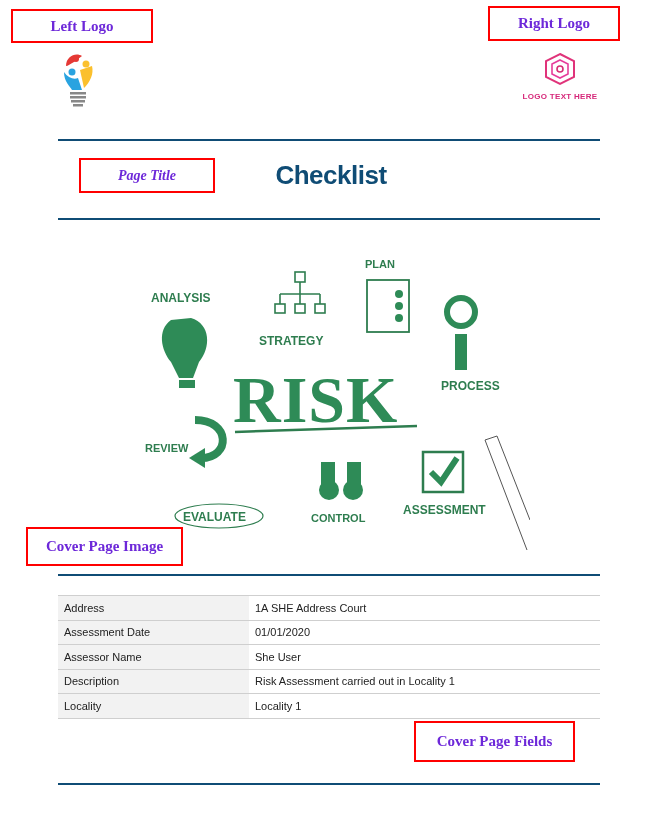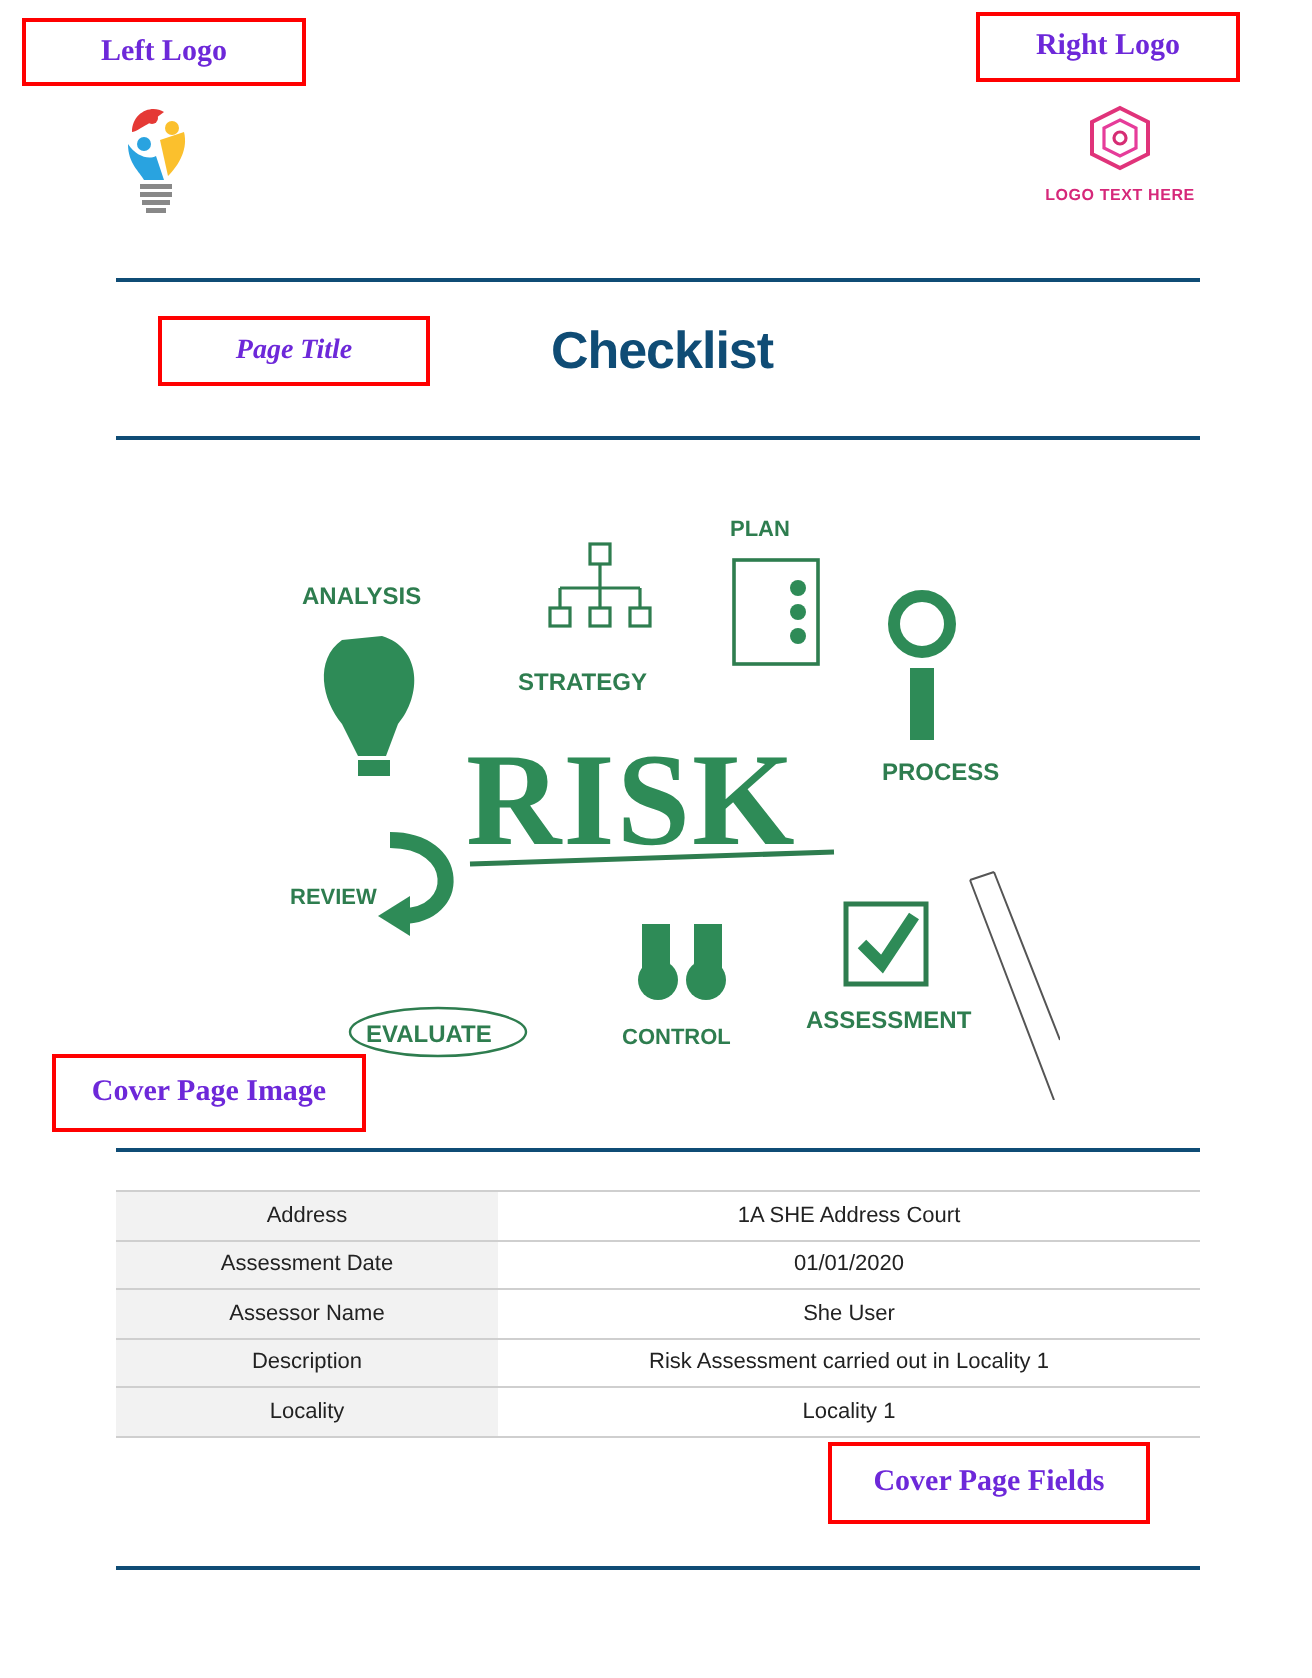--- a/index.html
+++ b/index.html
@@ -5,21 +5,21 @@
   html, body { margin:0; padding:0; background:#ffffff; }
   body { width:656px; height:839px; position:relative; overflow:hidden; font-family:"Liberation Sans", sans-serif; }
   .annot { position:absolute; border:2px solid #ff0000; color:#6d28d9; font-family:"Liberation Serif", serif; font-weight:bold; font-size:15px; display:flex; align-items:center; justify-content:center; background:#fff; box-sizing:border-box; }
   .rule { position:absolute; left:58px; width:542px; height:2px; background:#0f4c75; }
   .title { position:absolute; left:0; width:656px; top:160px; text-align:center; font-size:26px; font-weight:bold; color:#0f4c75; letter-spacing:-0.5px; padding-left:3px; }
   .logo-left { position:absolute; left:60px; top:52px; width:36px; height:56px; }
   .logo-right { position:absolute; left:522px; top:52px; width:76px; height:52px; text-align:center; }
   .logo-right .txt { font-size:8px; color:#d6287a; font-weight:bold; letter-spacing:0.3px; margin-top:2px; }
   .cover { position:absolute; left:135px; top:250px; width:395px; height:300px; }
   table.fields { position:absolute; left:58px; top:595px; width:542px; border-collapse:collapse; font-size:11px; color:#222; }
-  table.fields td { height:23.5px; border-top:1px solid #cfcfcf; padding:0 6px;text-align:center; }
+  table.fields td { height:23.5px; border-top:1px solid #cfcfcf; padding:0 6px; }
   table.fields tr:last-child td { border-bottom:1px solid #cfcfcf; }
   table.fields td.k { width:179px; background:#f2f2f2; }
 </style>
 </head>
 <body>
 
 <div class="logo-left">
   <svg width="36" height="56" viewBox="0 0 36 56">
     <path d="M6 14 C6 4 16 0 22 4 L14 10 C10 12 8 14 6 14Z" fill="#e53935"></path>
     <circle cx="16" cy="7" r="3" fill="#e53935"></circle>

